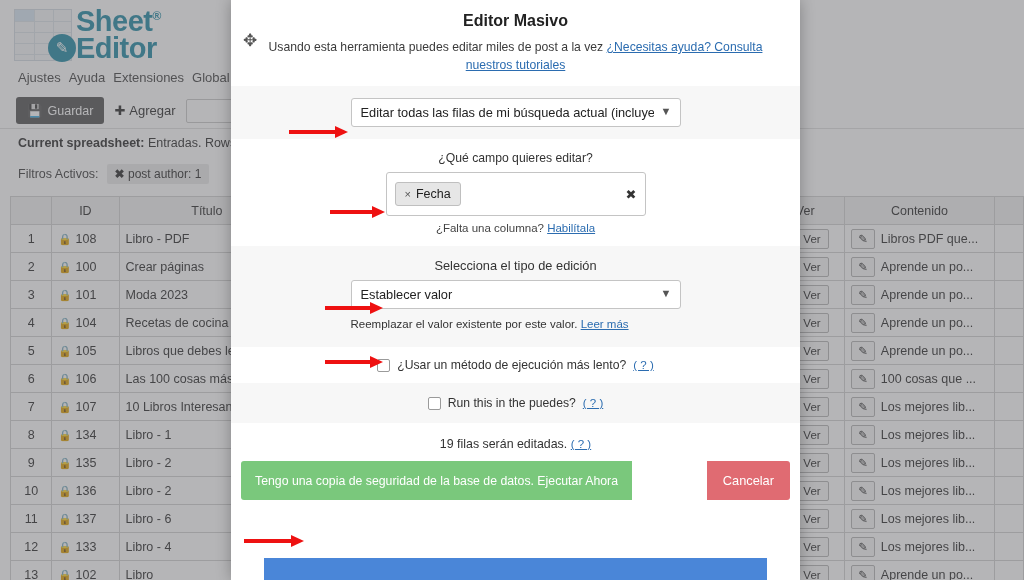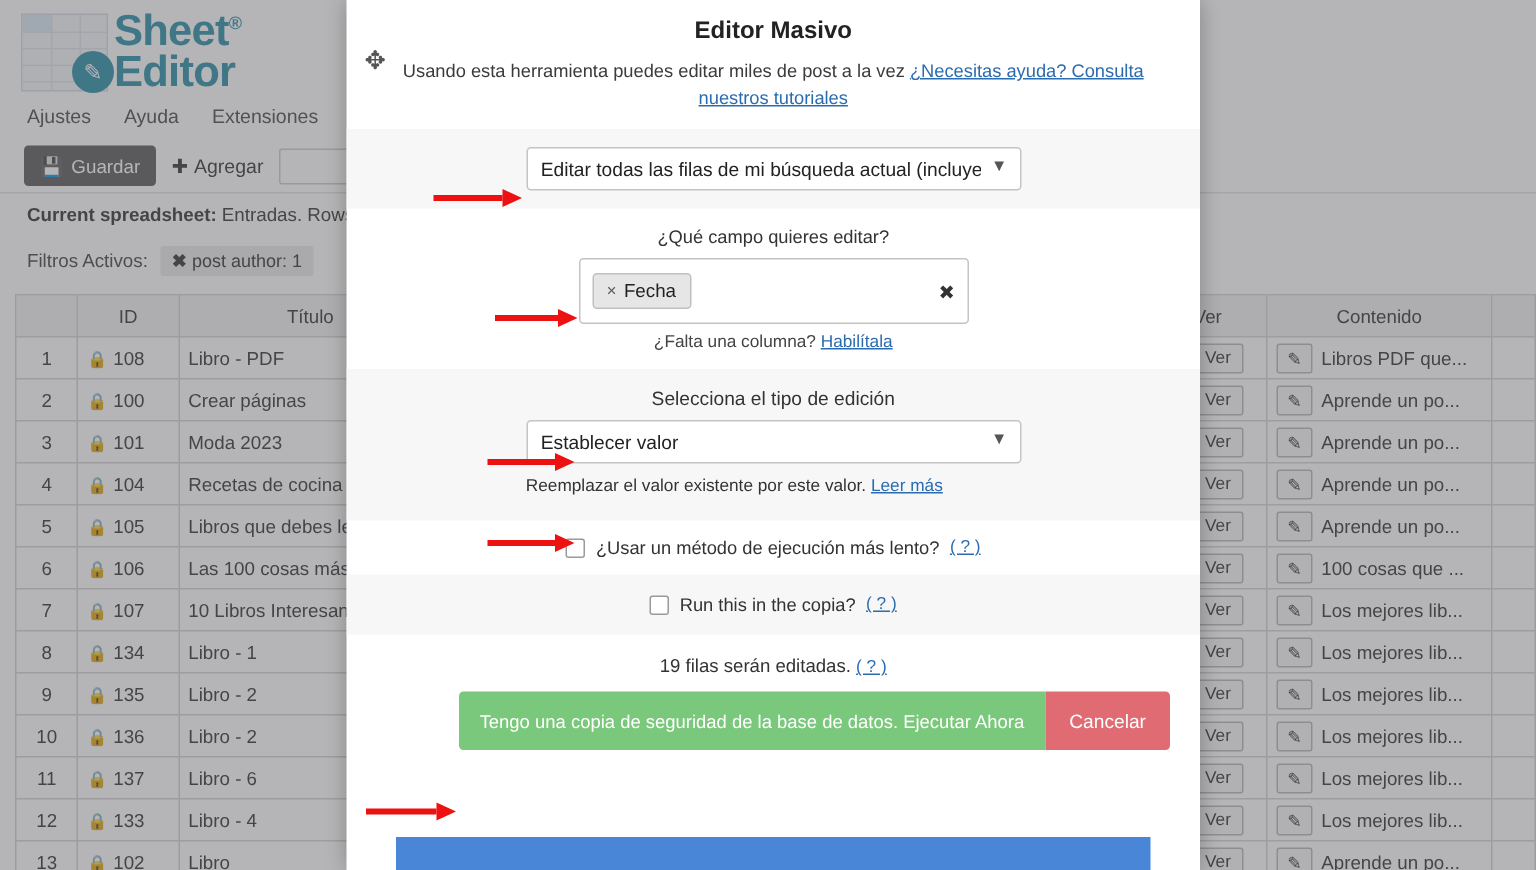--- a/index.html
+++ b/index.html
@@ -27,21 +27,21 @@
   .logo-text .l1, .logo-text .l2 {
     font-size: 29px; font-weight: bold; color: #2b8fa8; letter-spacing: -.5px;
   }
   .logo-text .l1 sup { font-size: 12px; vertical-align: super; }
   .logo-badge {
     position: absolute; left: 34px; top: 26px; width: 28px; height: 28px;
     border-radius: 50%; background: #2b8fa8; color: #fff;
     display: flex; align-items: center; justify-content: center; font-size: 15px;
   }
 
-  .menubar { position: absolute; left: 18px; top: 70px; display: flex; gap: 22px; font-size: 13px; color: #4a4a4a; }
+  .menubar { position: absolute; left: 18px; top: 70px; display: flex; gap: 8px; font-size: 13px; color: #4a4a4a; }
   .toolbar {
     position: absolute; left: 0; top: 93px; width: 100%; height: 36px;
     border-bottom: 1px solid #e2e2e2; display: flex; align-items: center; gap: 10px; padding-left: 16px;
   }
   .btn-save {
     background: #5a5a5a; color: #fff; font-size: 12.5px; padding: 6px 11px; border-radius: 3px;
     display: flex; align-items: center; gap: 5px;
   }
   .btn-add { color: #333; font-size: 13px; display: flex; align-items: center; gap: 4px; }
   .tb-input { width: 48px; height: 24px; border: 1px solid #ccc; background: #fff; border-radius: 2px; }
@@ -110,21 +110,21 @@
   .fieldbox .clear { color: #333; font-size: 13px; }
   .helper { text-align: center; font-size: 11.5px; color: #444; margin-top: 6px; }
   .helper-left { text-align: left; font-size: 11.5px; color: #333; margin: 9px 0 5px; }
 
   .cb-row { display: flex; align-items: center; justify-content: center; gap: 7px; font-size: 12.2px; color: #333; }
   .cb { width: 13px; height: 13px; border: 1px solid #9a9a9a; border-radius: 2px; background: #fff; }
   .qlink { color: #2b6cb0; text-decoration: underline; font-size: 11.5px; }
 
   .rows-note { text-align: center; font-size: 12.4px; color: #333; padding: 14px 0 10px; }
 
-  .actions { display: flex; justify-content: flex-end; gap: 0; padding: 0 20px; }
+  .actions { display: flex; justify-content: space-between; gap: 0; padding: 0 10px; }
   .btn-run {
     background: #7ac87c; color: #fff; font-size: 12.3px; padding: 12px 14px;
     border: none; border-radius: 3px 0 0 3px; white-space: nowrap;
   }
   .btn-cancel {
     background: #e06b72; color: #fff; font-size: 12.8px; padding: 12px 16px;
     border: none; border-radius: 0 3px 3px 0;
   }
   .bluebar { position: absolute; left: 33px; top: 558px; width: 503px; height: 22px; background: #4a86d8; }
 
@@ -440,21 +440,21 @@
       <div class="cb-row">
         <span class="cb"></span>
         <span>¿Usar un método de ejecución más lento?</span>
         <a class="qlink" href="#">( ? )</a>
       </div>
     </div>
 
     <div class="band alt" style="padding:13px 26px">
       <div class="cb-row">
         <span class="cb"></span>
-        <span>Run this in the copia?</span>
+        <span>Run this in the puedes?</span>
         <a class="qlink" href="#">( ? )</a>
       </div>
     </div>
 
     <div class="rows-note">
       <span>19 filas serán editadas.</span>
       <a class="qlink" href="#">( ? )</a>
     </div>
 
     <div class="actions">

